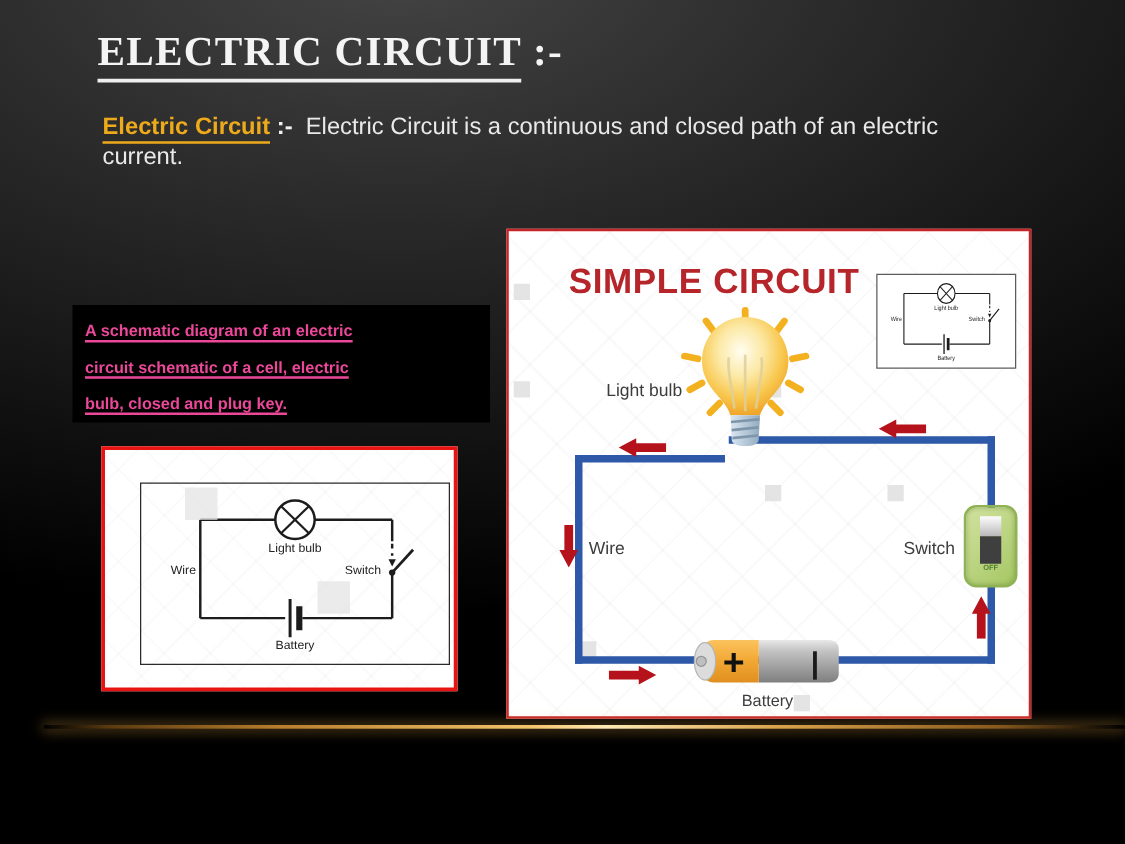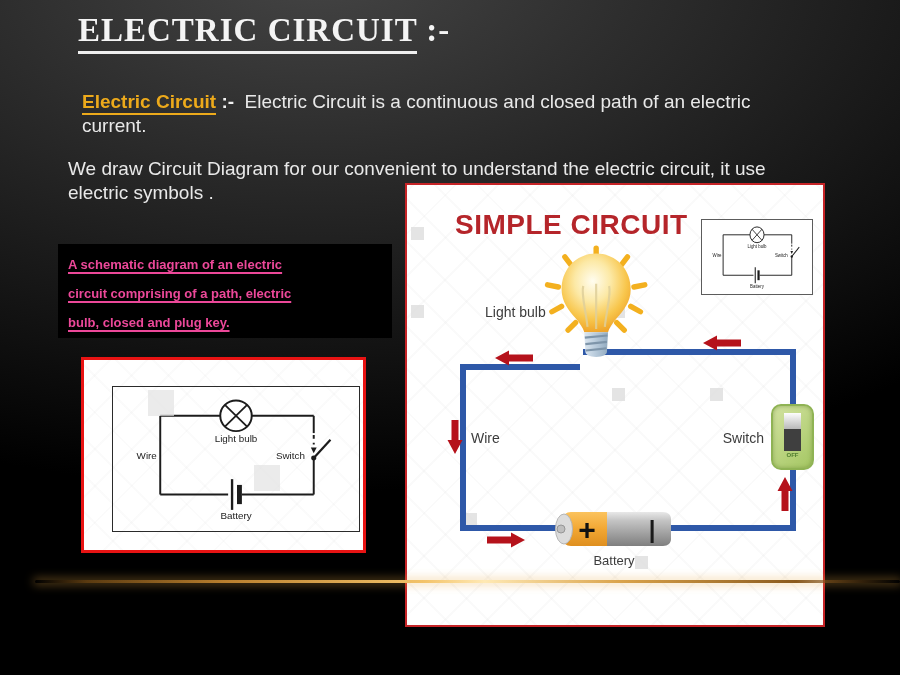--- a/index.html
+++ b/index.html
@@ -3,21 +3,21 @@
 <meta charset="utf-8">
 <style>
   html,body{margin:0;padding:0;background:#000;}
   .slide{
     position:relative;width:900px;height:675px;overflow:hidden;
     background:radial-gradient(130% 95% at 35% -5%, #454545 0%, #2d2d2d 28%, #141414 58%, #000 82%);
     font-family:"Liberation Sans",sans-serif;
   }
   
   .title{
-    position:absolute;left:78px;top:12px;margin:0;
+    position:absolute;left:78px;top:24px;margin:0;
     font-family:"Liberation Serif",serif;font-weight:bold;font-size:33px;color:#f4f4f4;
     letter-spacing:1px;white-space:nowrap;
   }
   .title .u{border-bottom:3px solid #efefef;padding-bottom:3px;}
   .para1{
     position:absolute;left:68px;top:76px;width:735px;margin:14px;
     font-size:19px;line-height:23.5px;color:#e9e9e9;
   }
   .para1 .lead{color:#edaa1b;font-weight:bold;border-bottom:2.5px solid #edaa1b;padding-bottom:1px;}
   .para1 .sep{color:#f2f2f2;font-weight:bold;white-space:pre;}
@@ -42,21 +42,21 @@
       #fff;
     border:3px solid #e81313;
   }
   .inner-frame{
     position:absolute;left:28px;top:26px;width:248px;height:146px;box-sizing:border-box;
     border:1.5px solid #2a2a2a;
   }
   .inner-frame svg{position:absolute;left:0;top:0;width:100%;height:100%;}
   
   .fig-big{
-    position:absolute;left:405px;top:183px;width:420px;height:444px;box-sizing:border-box;
+    position:absolute;left:405px;top:183px;width:420px;height:392px;box-sizing:border-box;
     background:
       repeating-linear-gradient(45deg, rgba(185,185,185,.07) 0 2px, transparent 2px 30px),
       repeating-linear-gradient(-45deg, rgba(185,185,185,.07) 0 2px, transparent 2px 30px),
       #fff;
     border:2px solid #c62427;overflow:hidden;
   }
   .sc-title{
     position:absolute;left:48px;top:24px;margin:0;
     font-size:28px;font-weight:800;letter-spacing:.5px;color:#b5252a;white-space:nowrap;
   }
@@ -106,25 +106,24 @@
 </style>
 </head>
 <body>
 
 <div class="slide">
 
   <h1 class="title"><span class="u">ELECTRIC CIRCUIT</span><span> :-</span></h1>
 
   <p class="para1"><span class="lead">Electric Circuit</span><span class="sep"> :-  </span><span>Electric Circuit is a continuous and closed path of an electric current.</span></p>
 
-  <p class="para2">We draw Circuit Diagram for our convenient to understand the electric circuit, it use electric symbols .</p>
 
   <div class="caption-box">
     <div class="cap-line">A schematic diagram of an electric</div>
-    <div class="cap-line">circuit comprising of a path, electric</div>
+    <div class="cap-line">circuit schematic of a cell, electric</div>
     <div class="cap-line">bulb, closed and plug key.</div>
   </div>
 
   <div class="fig-left">
     <div class="wm" style="left:64px;top:30px;width:26px;height:26px;background:#e3e3e3;"></div>
     <div class="wm" style="left:170px;top:105px;width:26px;height:26px;background:#e3e3e3;"></div>
     <div class="inner-frame">
       <svg viewBox="0 0 250 150" preserveAspectRatio="none">
         <g stroke="#1c1c1c" stroke-width="2" fill="none">
           <line x1="48" y1="30" x2="109" y2="30"></line>

